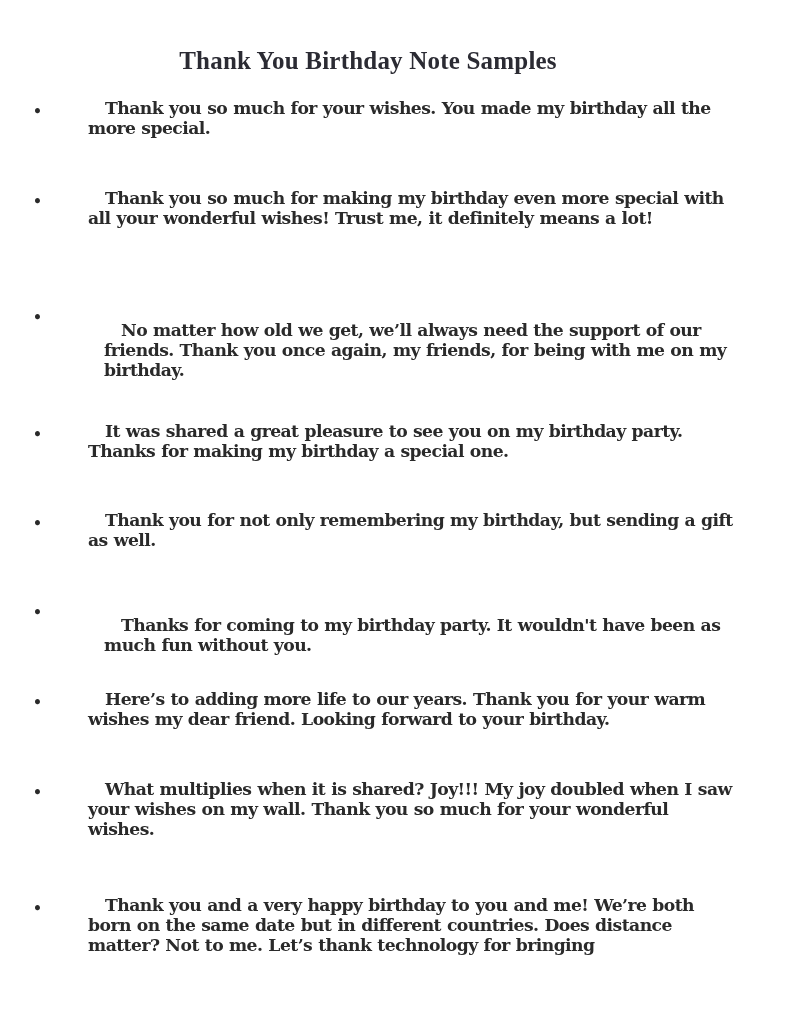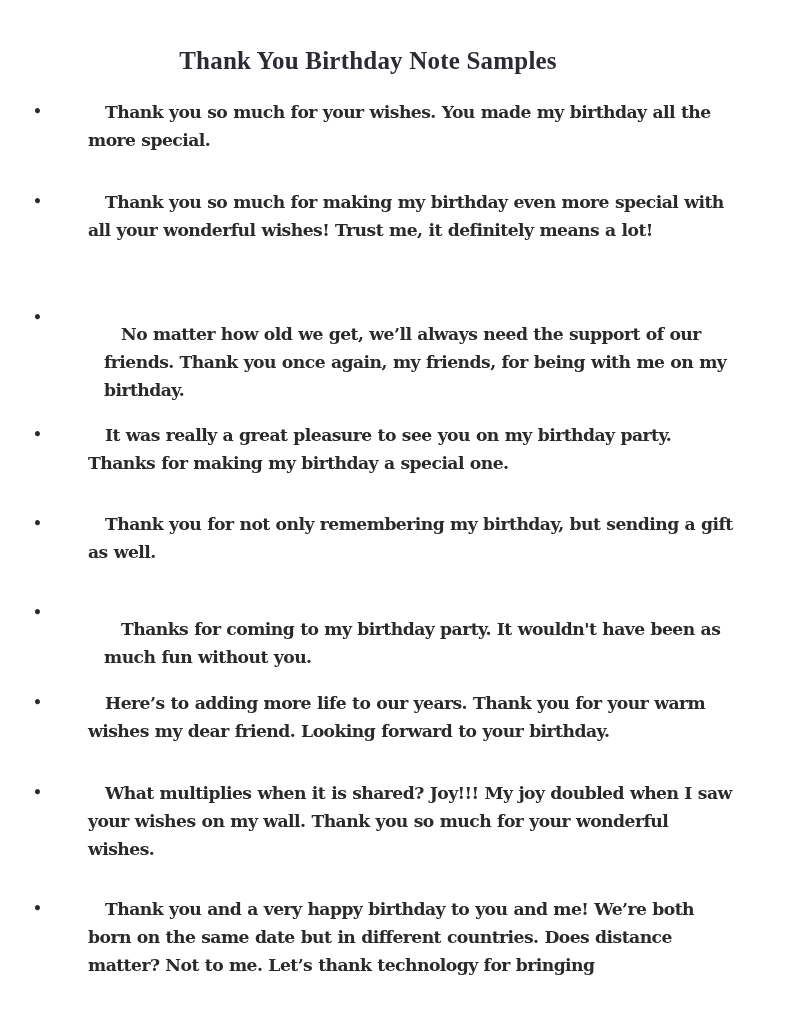--- a/index.html
+++ b/index.html
@@ -51,21 +51,21 @@
       font-weight: bold;
     }
     .note-text {
       position: absolute;
       left: 88px;
       width: 650px;
       top: 0;
       font-family: "DejaVu Serif", serif;
       font-weight: bold;
       font-size: 17.2px;
-      line-height: 28px;
+      line-height: 20px;
       text-indent: 17px;
       color: #2a2a2a;
       letter-spacing: -0.55px;
       word-spacing: 0.5px;
     }
   </style>
 </head>
 <body>
 
 <h1 class="page-title">Thank You Birthday Note Samples</h1>
@@ -78,21 +78,21 @@
   <li class="note-item" style="top:90px;">
     <span class="bullet">•</span>
     <p class="note-text" style="margin:0;">Thank you so much for making my birthday even more special with all your wonderful wishes! Trust me, it definitely means a lot!</p>
   </li>
   <li class="note-item" style="top:206px;">
     <span class="bullet">•</span>
     <p class="note-text" style="margin:16px;">No matter how old we get, we’ll always need the support of our friends. Thank you once again, my friends, for being with me on my birthday.</p>
   </li>
   <li class="note-item" style="top:323px;">
     <span class="bullet">•</span>
-    <p class="note-text" style="margin:0;">It was really a great pleasure to see you on my birthday party. Thanks for making my birthday a special one.</p>
+    <p class="note-text" style="margin:0;">It was shared a great pleasure to see you on my birthday party. Thanks for making my birthday a special one.</p>
   </li>
   <li class="note-item" style="top:412px;">
     <span class="bullet">•</span>
     <p class="note-text" style="margin:0;">Thank you for not only remembering my birthday, but sending a gift as well.</p>
   </li>
   <li class="note-item" style="top:501px;">
     <span class="bullet">•</span>
     <p class="note-text" style="margin:16px;">Thanks for coming to my birthday party. It wouldn't have been as much fun without you.</p>
   </li>
   <li class="note-item" style="top:591px;">

